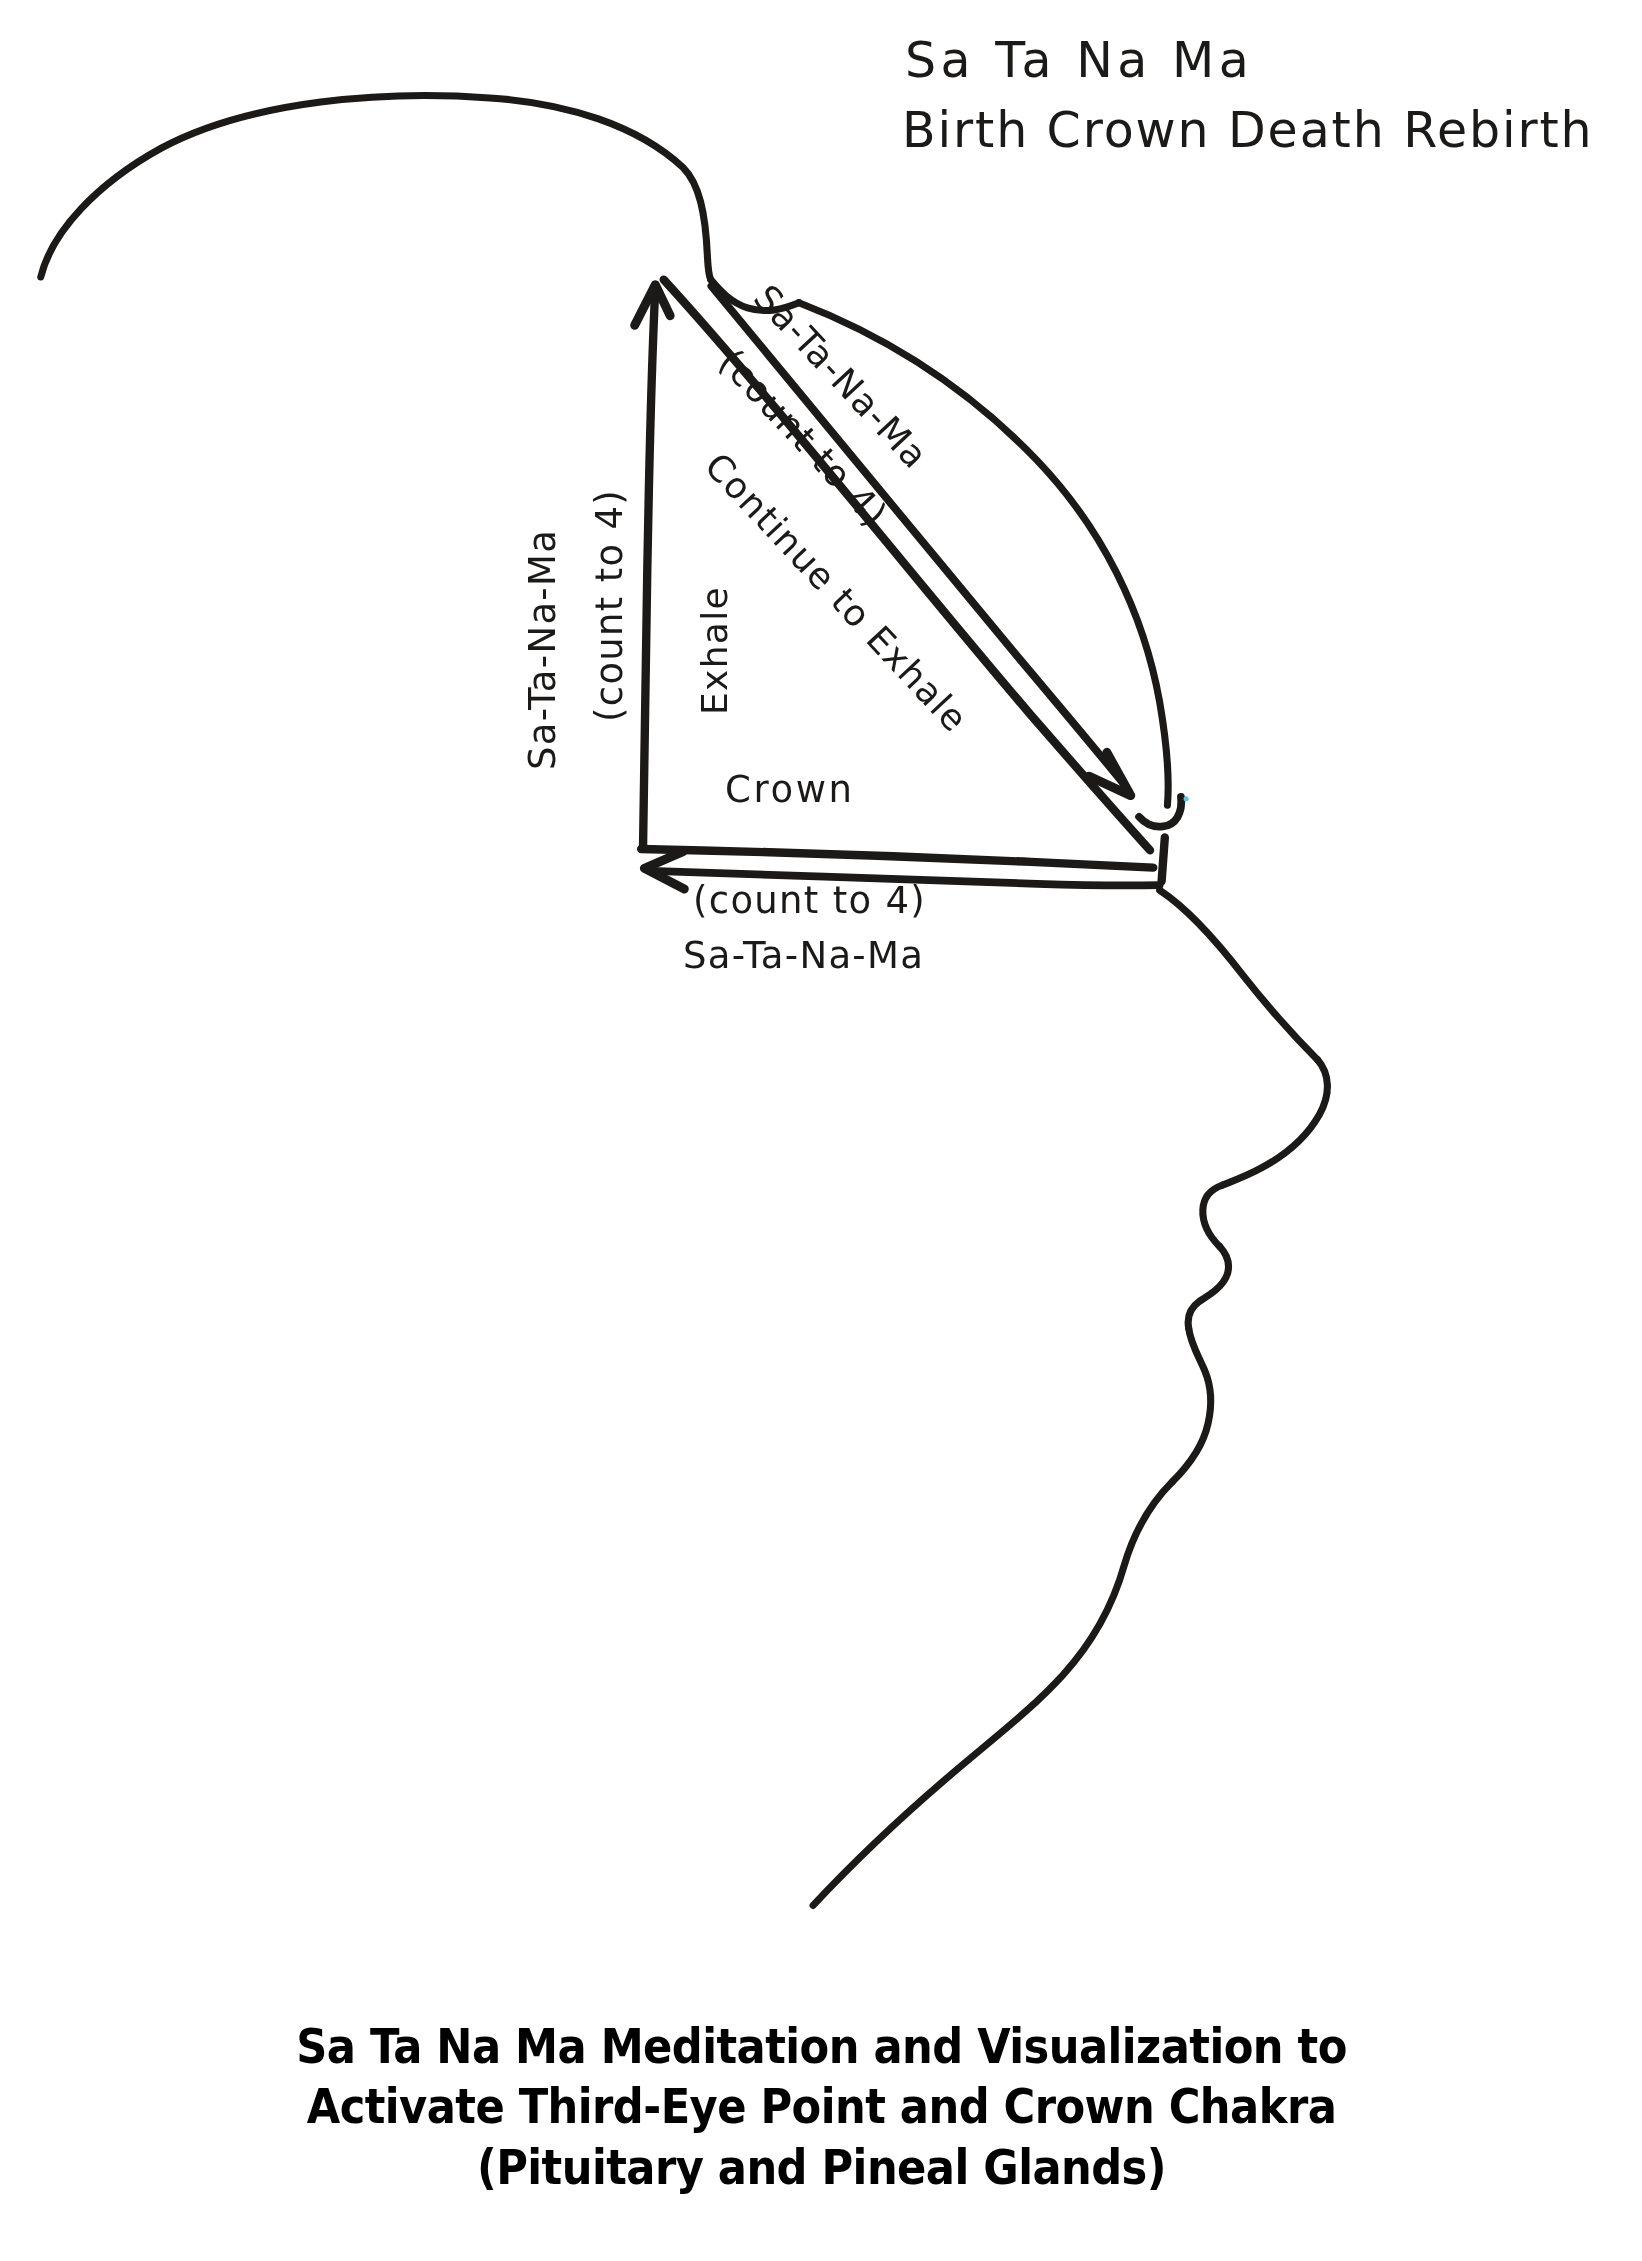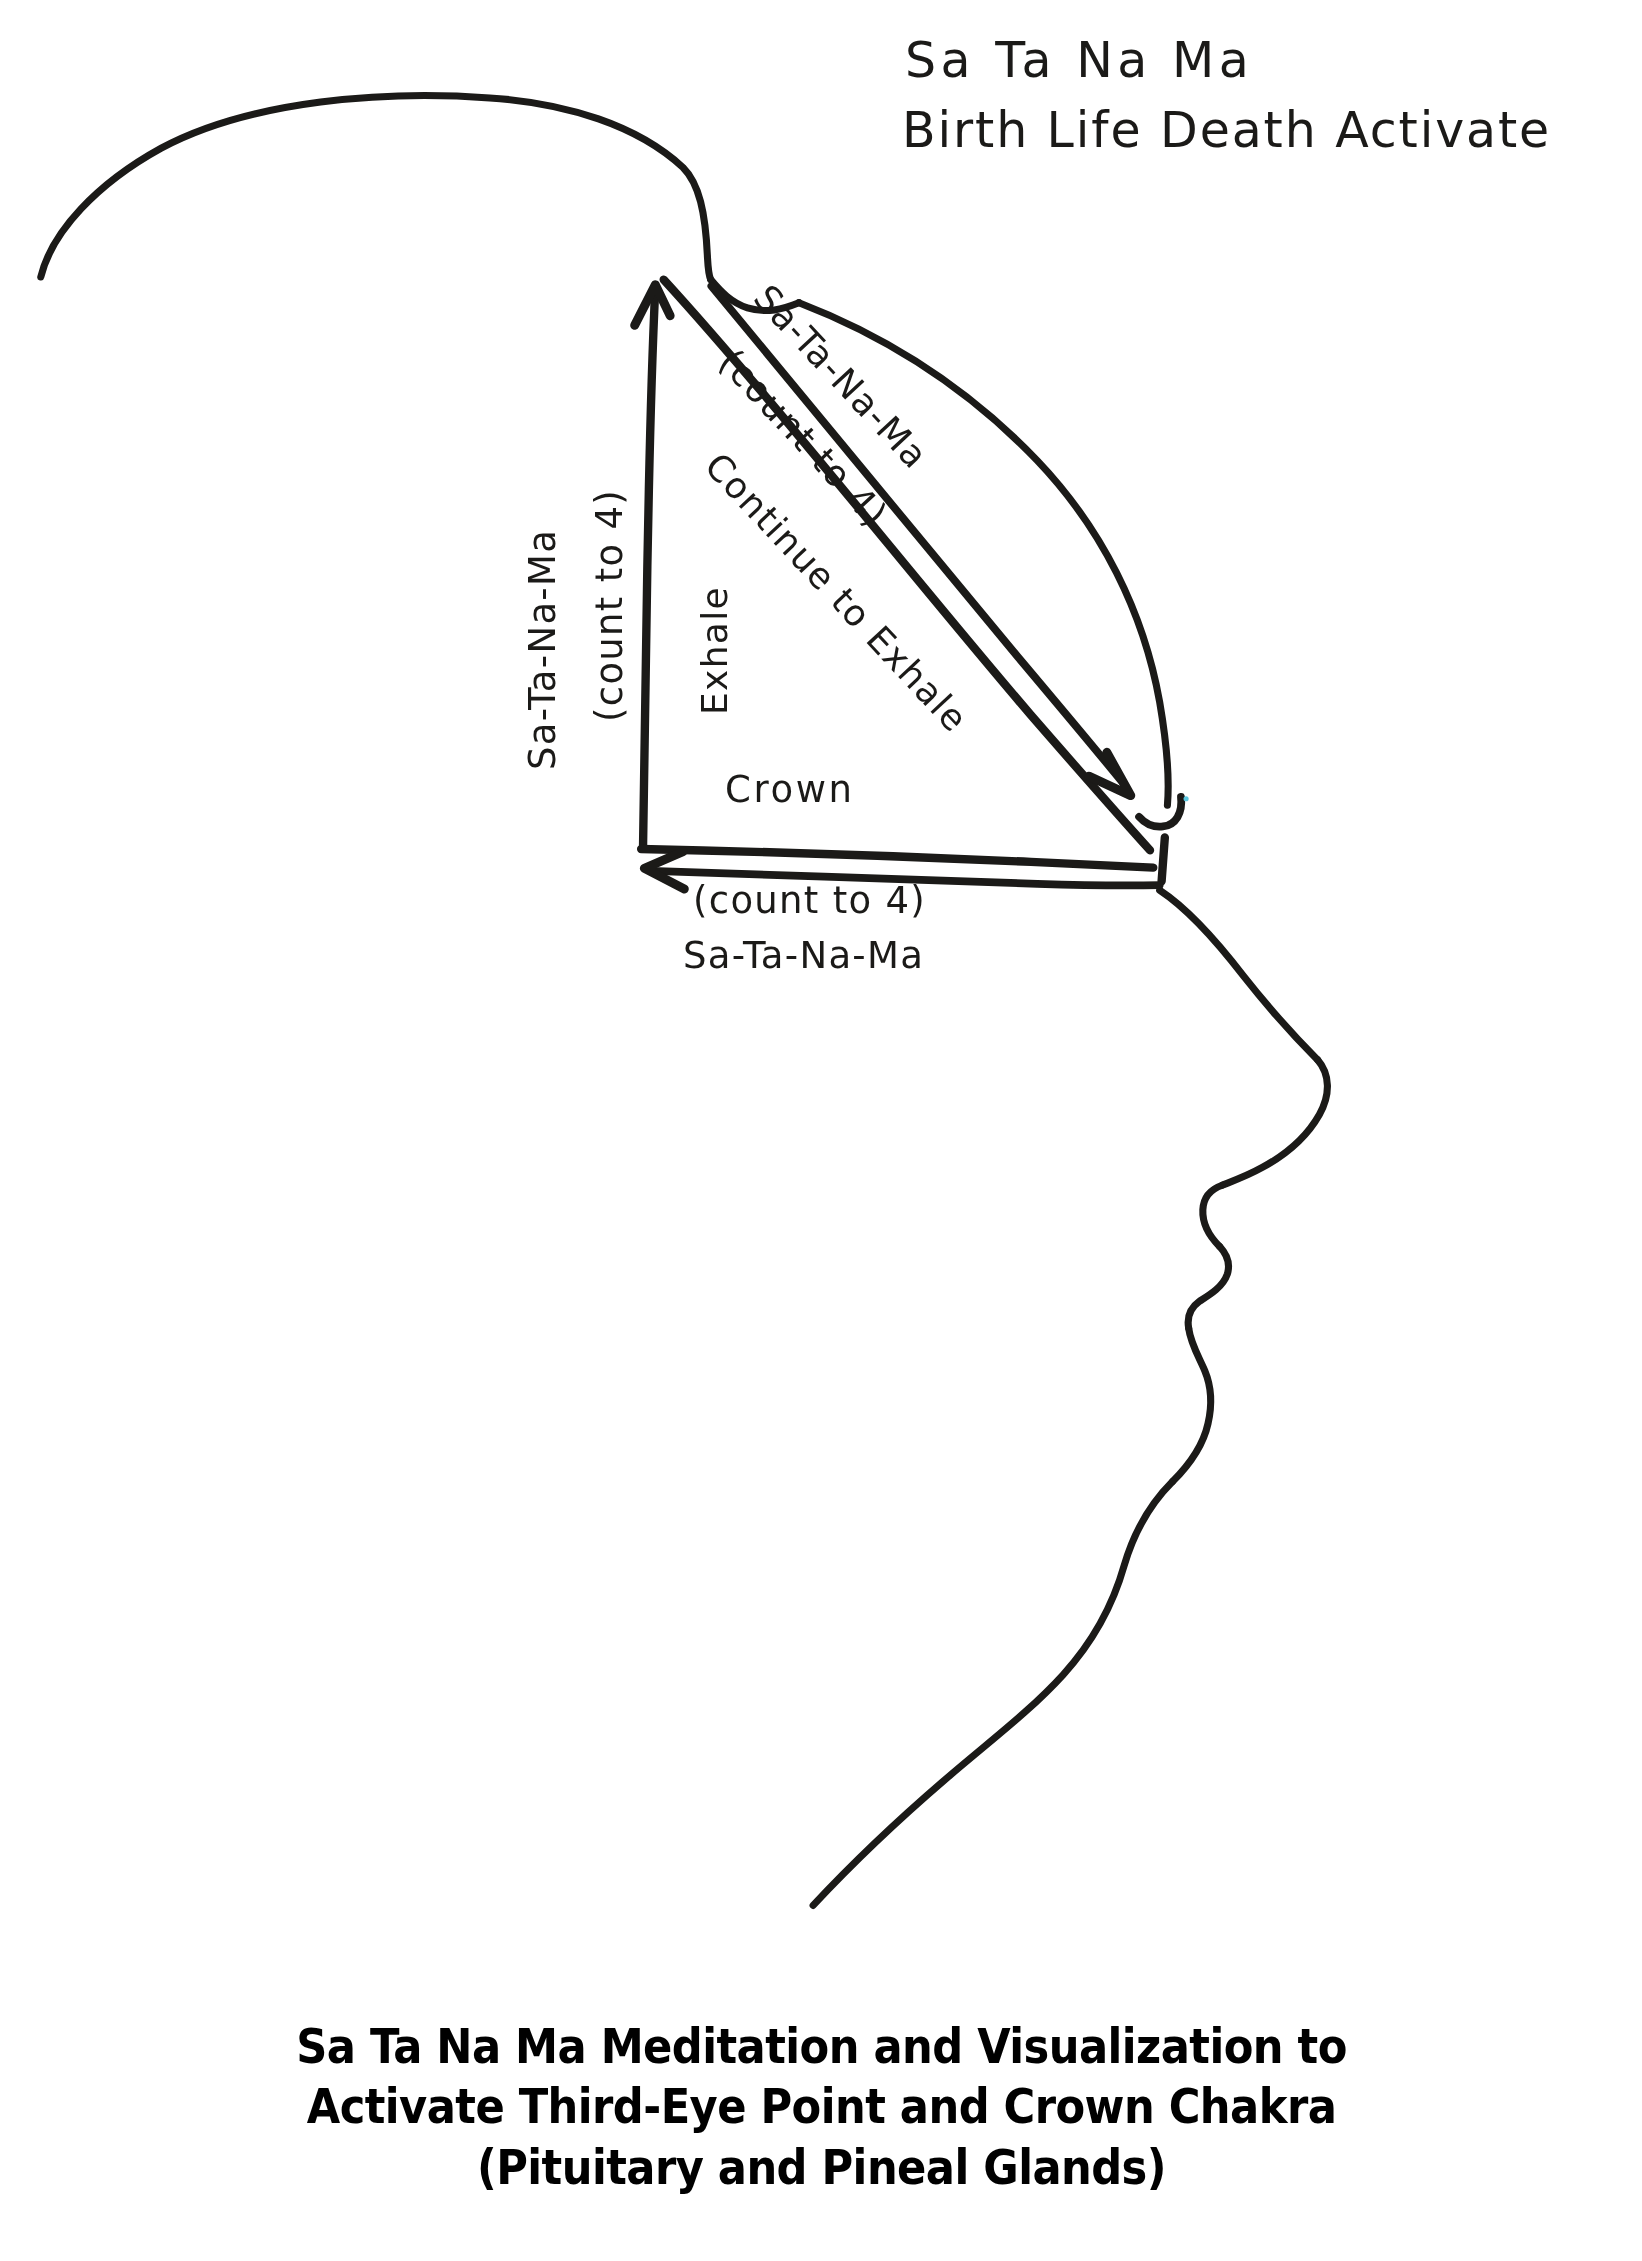--- a/index.html
+++ b/index.html
@@ -228,21 +228,21 @@
       <path d="M 1010 1352
                C 1200 1358, 1430 1366, 1610 1372
                C 1700 1375, 1760 1375, 1800 1374" stroke-width="12"></path>
       <path d="M 1060 1322 L 1000 1348 L 1062 1380" stroke-width="14"></path>
 
       <circle cx="1841" cy="1240" r="4" fill="#5bc8e0" stroke="none"></circle>
     </g>
   </svg>
 
   <div class="hand" id="title-line1">Sa Ta Na Ma</div>
-  <div class="hand" id="title-line2">Birth Life Death Activate</div>
+  <div class="hand" id="title-line2">Birth Crown Death Rebirth</div>
 
   <div class="vert" id="label-satanama-left">Sa-Ta-Na-Ma</div>
   <div class="vert" id="label-count-left">(count to 4)</div>
   <div class="vert" id="label-exhale">Exhale</div>
 
   <div class="diag" id="label-satanama-diag">Sa-Ta-Na-Ma</div>
   <div class="diag" id="label-count-diag">(count to 4)</div>
   <div class="diag" id="label-continue">Continue to Exhale</div>
 
   <div class="hand" id="label-inhale">Crown</div>

